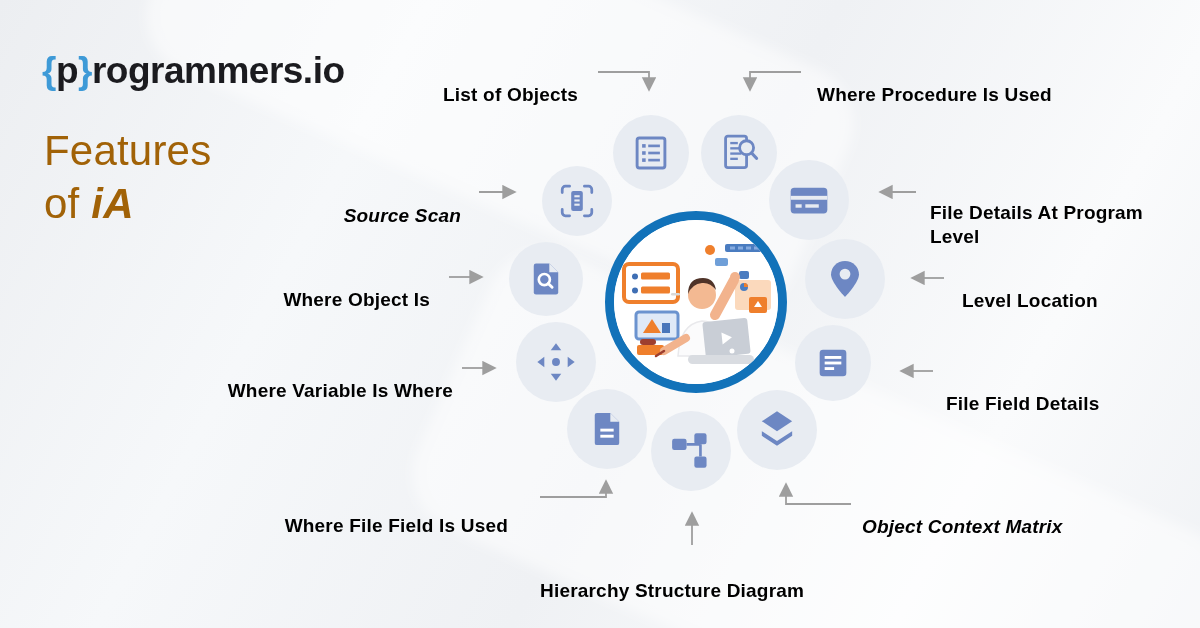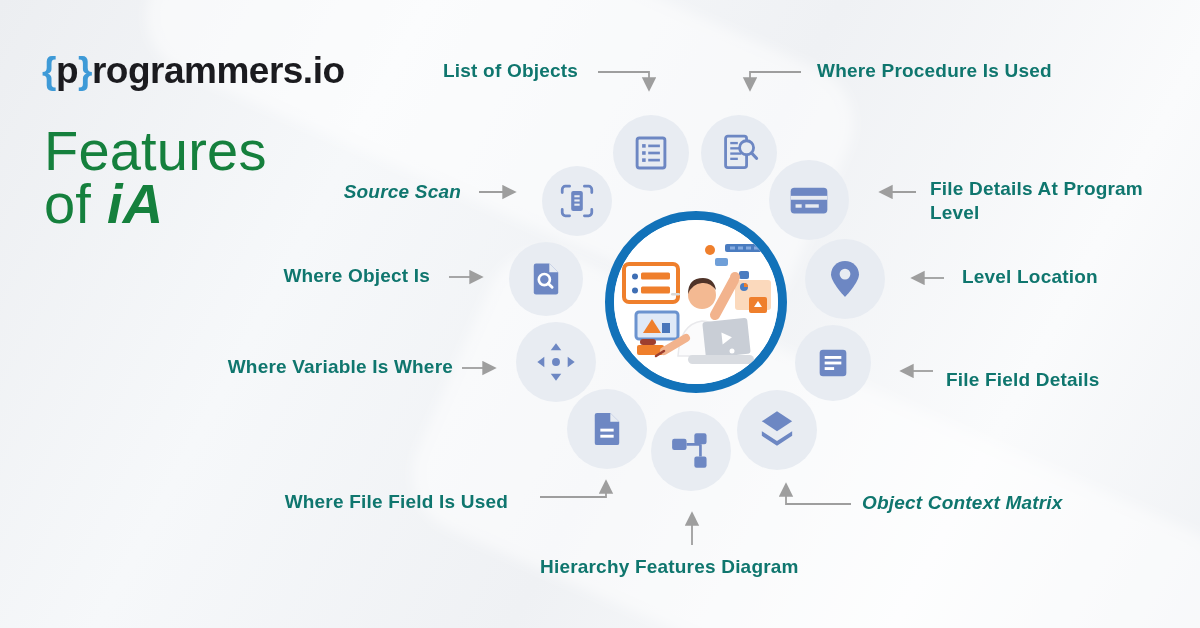--- a/index.html
+++ b/index.html
@@ -7,24 +7,24 @@
     width:1200px;height:628px;position:relative;overflow:hidden;
     font-family:"Liberation Sans","DejaVu Sans",sans-serif;
     background:linear-gradient(118deg,#eceef1 0%,#f6f8fa 28%,#eff1f4 55%,#fafbfc 80%,#f0f2f5 100%);
   }
   .sheen{position:absolute;background:rgba(255,255,255,.5);transform:rotate(24deg);border-radius:60px;filter:blur(6px);}
   .sheen1{width:700px;height:260px;left:150px;top:-60px;}
   .sheen2{width:800px;height:300px;left:420px;top:380px;}
 
   .logo{position:absolute;left:42px;top:50px;font-size:37px;font-weight:700;letter-spacing:-.5px;color:#1b1b1f;white-space:nowrap;}
   .logo .brace{color:#3e9ad7;}
-  .title{position:absolute;left:44px;top:124px;font-size:56px;line-height:53px;color:#15803d;font-weight:500;letter-spacing:.2px;}
+  .title{position:absolute;left:44px;top:124px;font-size:42px;line-height:53px;color:#a16207;font-weight:500;letter-spacing:.2px;}
   .title .em{font-weight:800;font-style:italic;}
 
-  .lbl{position:absolute;font-size:19px;font-weight:600;color:#0f766e;white-space:nowrap;letter-spacing:.2px;}
+  .lbl{position:absolute;font-size:19px;font-weight:600;color:#000000;white-space:nowrap;letter-spacing:.2px;margin-top:24px;}
   .lbl.wrap{white-space:normal;width:242px;line-height:24px;}
 
   .sat{position:absolute;border-radius:50%;background:#e8ecf2;display:flex;align-items:center;justify-content:center;}
   .sat svg{display:block;}
 
   .center-circle{
     position:absolute;left:605px;top:211px;width:164px;height:164px;border-radius:50%;
     background:#ffffff;border:9px solid #1272b9;display:flex;align-items:center;justify-content:center;
   }
   .arrows{position:absolute;left:0;top:0;pointer-events:none;}
@@ -44,21 +44,21 @@
 
 <div class="lbl" style="right:622px;top:60px;">List of Objects</div>
 <div class="lbl" style="left:817px;top:60px;">Where Procedure Is Used</div>
 <div class="lbl" style="right:739px;top:181px;font-style:italic;">Source Scan</div>
 <div class="lbl wrap" style="left:930px;top:177px;">File Details At Program Level</div>
 <div class="lbl" style="right:770px;top:265px;">Where Object Is</div>
 <div class="lbl" style="left:962px;top:266px;">Level Location</div>
 <div class="lbl" style="right:747px;top:356px;">Where Variable Is Where</div>
 <div class="lbl" style="left:946px;top:369px;">File Field Details</div>
 <div class="lbl" style="right:692px;top:491px;">Where File Field Is Used</div>
-<div class="lbl" style="left:540px;top:556px;">Hierarchy Features Diagram</div>
+<div class="lbl" style="left:540px;top:556px;">Hierarchy Structure Diagram</div>
 <div class="lbl" style="left:862px;top:492px;font-style:italic;">Object Context Matrix</div>
 
 <svg class="arrows" width="1200" height="628">
   <defs>
     <marker id="ah" markerWidth="9" markerHeight="9" refX="6.5" refY="4" orient="auto">
       <path d="M0,0 L8,4 L0,8 z" fill="#9e9e9e"></path>
     </marker>
   </defs>
   <g fill="none" stroke="#9e9e9e" stroke-width="1.8">
     <path d="M598,72 L649,72 L649,89" marker-end="url(#ah)"></path>

